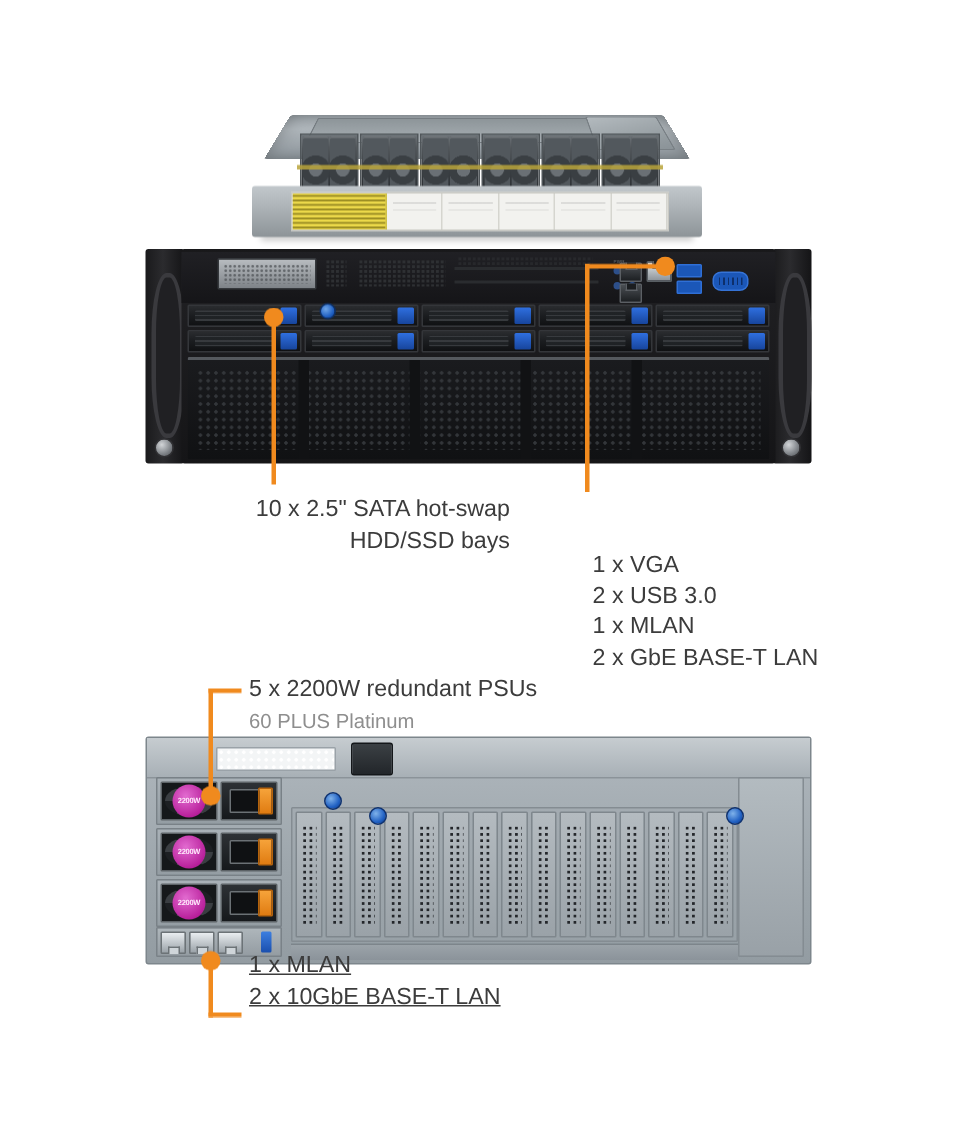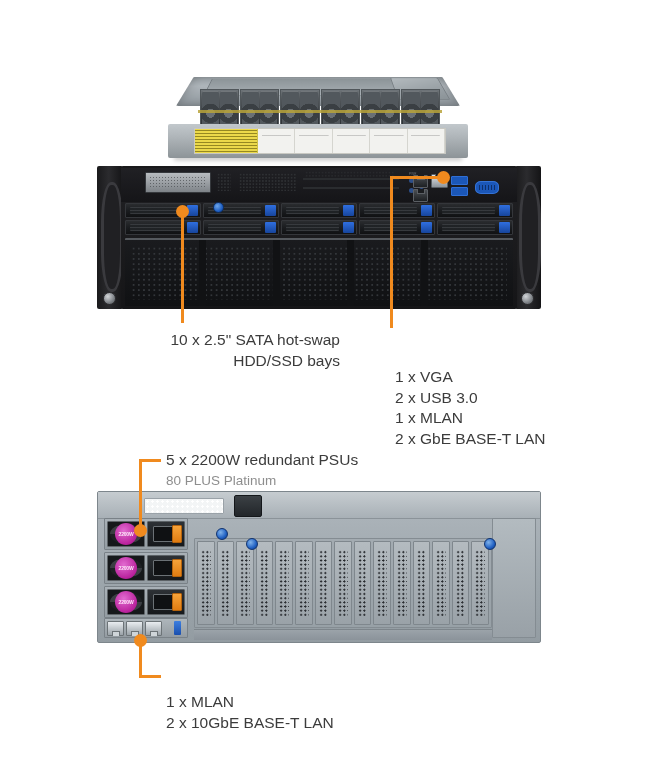--- a/index.html
+++ b/index.html
@@ -644,20 +644,20 @@
     <div class="blueScrew" style="left:118px; top:36px;"></div>
     <div class="blueScrew" style="left:148px; top:46px;"></div>
     <div class="blueScrew" style="right:44px; top:46px;"></div>
   </div>
 </div>
 
 <div class="dot" style="--accent:#F08A1E; left:134px; top:524px;"></div>
 <div class="ln-v" style="--accent:#F08A1E; left:139px; top:459px; height:70px;"></div>
 <div class="ln-h" style="--accent:#F08A1E; left:139px; top:459px; width:22px;"></div>
 
-<div class="calloutText" style="left:166px; top:450px;"><span>5 x 2200W redundant PSUs</span><span class="sub">80 PLUS Platinum</span></div>
+<div class="calloutText" style="left:166px; top:450px;"><span>5 x 2200W redundant PSUs</span><span class="sub">60 PLUS Platinum</span></div>
 
 <div class="dot" style="--accent:#F08A1E; left:134px; top:634px;"></div>
 <div class="ln-v" style="--accent:#F08A1E; left:139px; top:640px; height:38px;"></div>
 <div class="ln-h" style="--accent:#F08A1E; left:139px; top:675px; width:22px;"></div>
 
-<div class="calloutText" style="left:166px; top:692px;"><span>1 x MLAN</span>
+<div class="calloutText" style="left:166px; top:634px;text-decoration:underline;"><span>1 x MLAN</span>
 <span>2 x 10GbE BASE-T LAN</span></div>
 
 </body></html>

